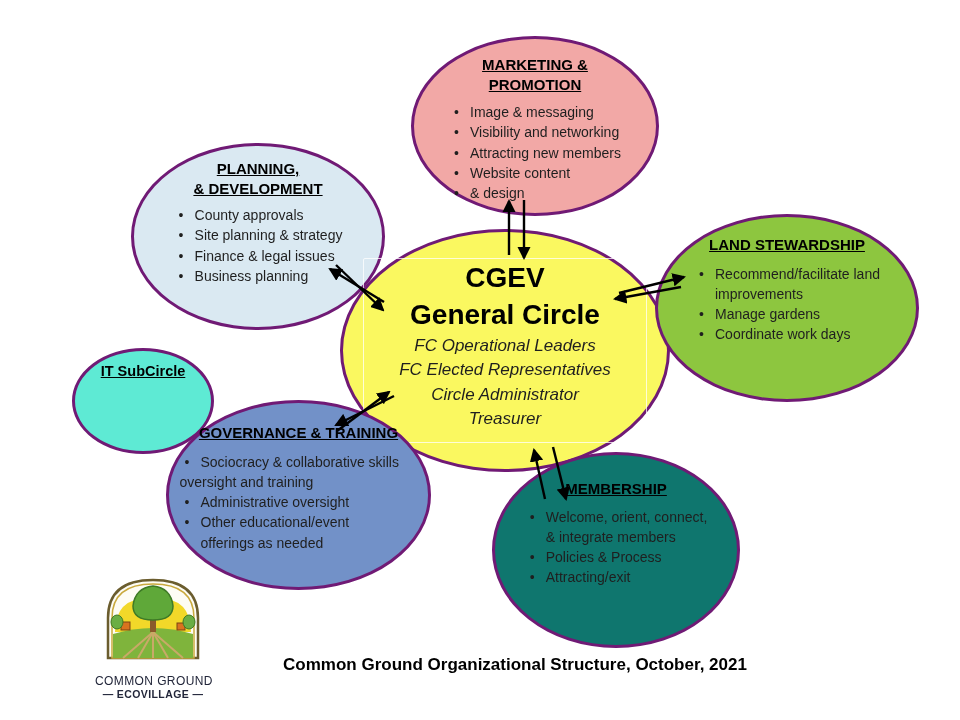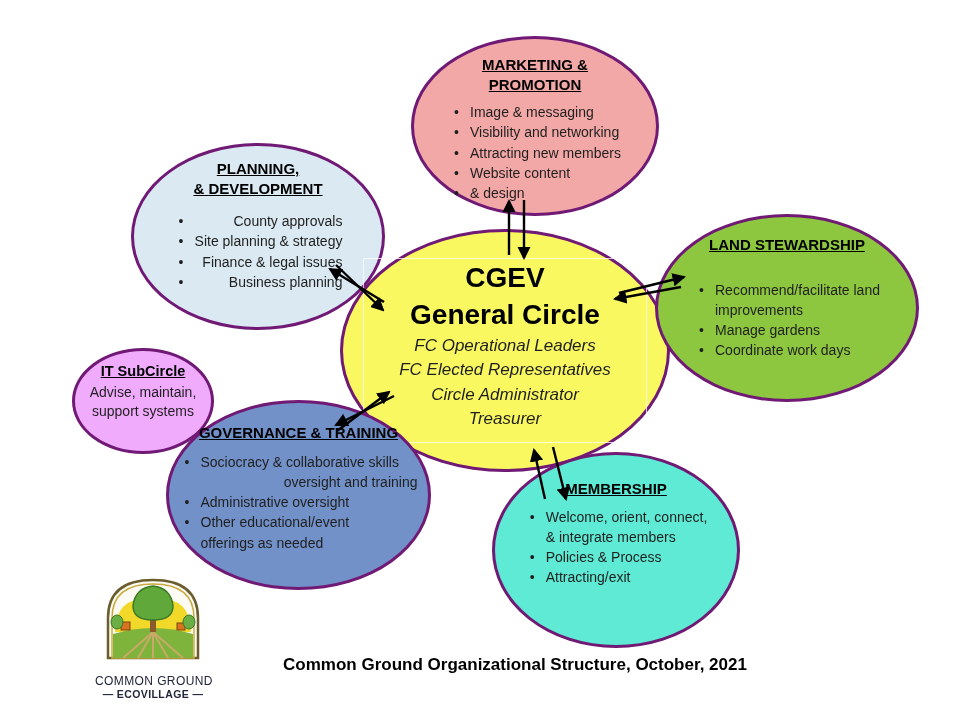--- a/index.html
+++ b/index.html
@@ -16,41 +16,41 @@
     display:flex; flex-direction:column; align-items:center;
   }
   .circle-title {
     font-weight:700; text-decoration:underline; text-align:center;
     font-size:15px; line-height:1.3; color:#000; white-space:nowrap;
   }
   .list { text-align:left; font-size:14px; line-height:1.45; }
   .li { position:relative; padding-left:21px; white-space:nowrap; }
   .li::before { content:"\2022"; position:absolute; left:5px; }
   .cont { padding-left:21px; white-space:nowrap; }
-  .cont-center { text-align:right; white-space:nowrap; }
+  .cont-center { text-align:left; white-space:nowrap; }
 
   
   #marketing   { left:411px; top:36px;  width:248px; height:180px; z-index:2; }
   #planning    { left:131px; top:143px; width:254px; height:187px; z-index:1; }
   #cgev        { left:340px; top:229px; width:330px; height:243px; z-index:3; }
   #land        { left:655px; top:214px; width:264px; height:188px; z-index:4; }
   #it          { left:72px;  top:348px; width:142px; height:106px; z-index:4; }
   #governance  { left:166px; top:400px; width:265px; height:190px; z-index:5; }
   #membership  { left:492px; top:452px; width:248px; height:196px; z-index:5; }
 
   #marketing  .content { padding-top:16px; }
   #planning   .content { padding-top:13px; }
   #cgev       .content { padding-top:28px; }
-  #land       .content { padding-top:18px;gap:16px; }
+  #land       .content { padding-top:18px; }
   #it         .content { padding-top:11px; }
   #governance .content { padding-top:20px; }
   #membership .content { padding-top:24px; }
 
   #marketing  .list { margin-top:8px; }
-  #planning   .list { margin-top:13px;text-align:right; }
+  #planning   .list { margin-top:7px; }
   #land       .list { margin-top:9px; font-size:14px; }
   #governance .list { margin-top:9px; }
   #membership .list { margin-top:8px; }
 
   .cgev-inner-rect {
     position:absolute; left:20px; right:20px; top:26px; bottom:26px;
     border:1.5px solid rgba(255,255,255,0.75); border-radius:2px; pointer-events:none;
   }
   .cgev-title { font-size:28px; font-weight:700; line-height:1.32; text-align:center; color:#000; position:relative; }
   .cgev-roles { font-style:italic; font-size:17px; line-height:1.44; text-align:center; margin-top:0; position:relative; }
@@ -129,44 +129,40 @@
       <div class="circle-title">LAND STEWARDSHIP</div>
       <div class="list">
         <div class="li">Recommend/facilitate land</div>
         <div class="cont">improvements</div>
         <div class="li">Manage gardens</div>
         <div class="li">Coordinate work days</div>
       </div>
     </div>
   </div>
 
-  <div class="ellipse" id="it" style="background: #f0abfc;">
+  <div class="ellipse" id="it" style="background: #5eead4;">
     <div class="content">
       <div class="circle-title">IT SubCircle</div>
-      <div class="it-lines">
-        <div>Advise, maintain,</div>
-        <div>support systems</div>
-      </div>
     </div>
   </div>
 
   <div class="ellipse" id="governance" style="background: rgb(114, 145, 200);">
     <div class="content">
       <div class="circle-title">GOVERNANCE &amp; TRAINING</div>
       <div class="list" style="width:238px;">
         <div class="li">Sociocracy &amp; collaborative skills</div>
         <div class="cont-center">oversight and training</div>
         <div class="li">Administrative oversight</div>
         <div class="li">Other educational/event</div>
         <div class="cont">offerings as needed</div>
       </div>
     </div>
   </div>
 
-  <div class="ellipse" id="membership" style="background: #5eead4;">
+  <div class="ellipse" id="membership" style="background: #0f766e;">
     <div class="content">
       <div class="circle-title">MEMBERSHIP</div>
       <div class="list">
         <div class="li">Welcome, orient, connect,</div>
         <div class="cont">&amp; integrate members</div>
         <div class="li">Policies &amp; Process</div>
         <div class="li">Attracting/exit</div>
       </div>
     </div>
   </div>

